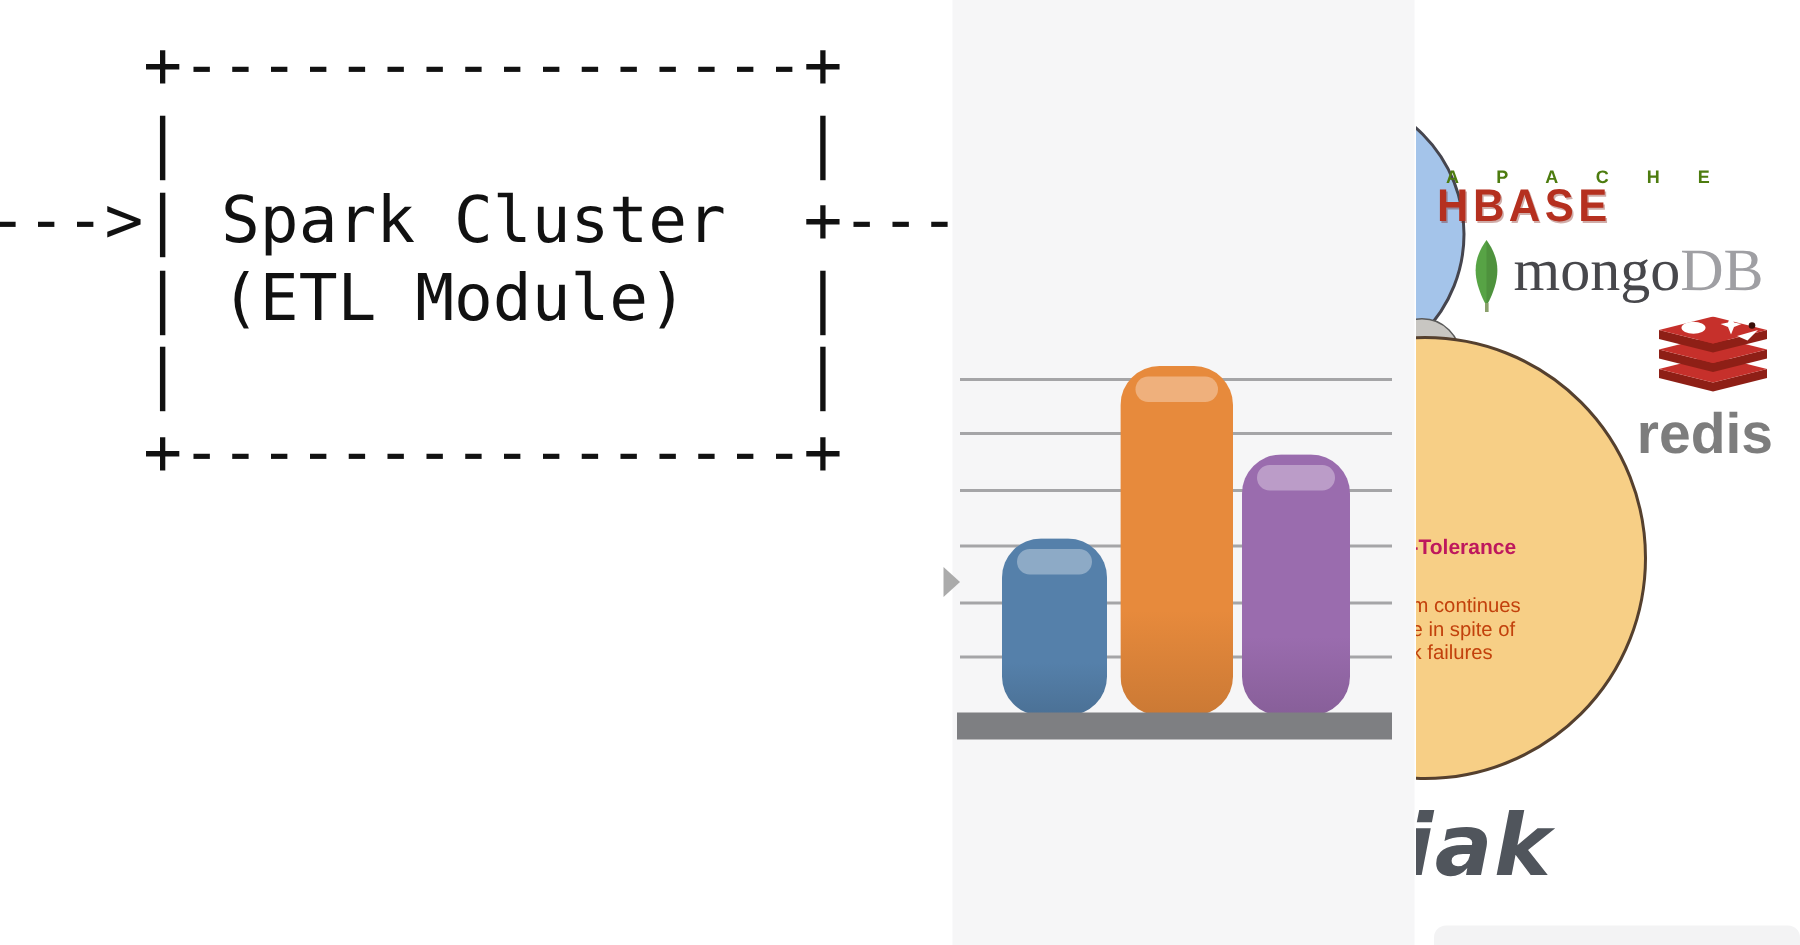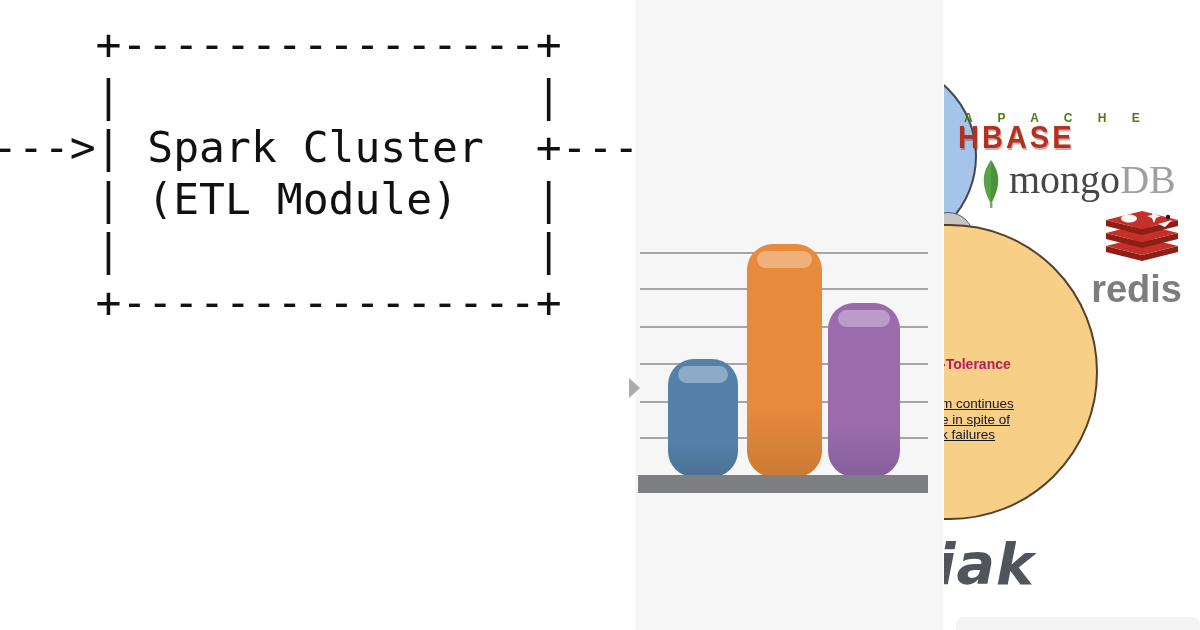--- a/index.html
+++ b/index.html
@@ -52,21 +52,21 @@
                 color:#47474b; letter-spacing:0; }
   .mongo-db   { color:#9f9fa3; }
 
   .redis-logo { position:absolute; left:146px; top:211px; width:92px; text-align:right; }
   .redis-word { font-size:38px; font-weight:700; color:#7d7d7d; line-height:36px;
                 letter-spacing:0; margin-top:2px; }
 
   .tolerance-title { position:absolute; left:-3px; top:356px; font-size:14px; font-weight:800;
                      color:#be185d; white-space:nowrap; }
   .tolerance-body  { position:absolute; left:-3px; top:396px; font-size:13.5px; line-height:15.5px;
-                     color:#0f172a; white-space:pre-line;text-decoration:underline; }
+                     color:#c2410c; white-space:pre-line; }
 
   .riak-word { position:absolute; left:-8px; top:531px; font-family:"DejaVu Sans", sans-serif;
                font-size:57px; font-weight:800; color:#50555c; letter-spacing:1px;font-style:italic; }
   .bottom-strip { position:absolute; left:12px; top:617px; width:244px; height:14px;
                   background:#f3f3f4; border-radius:8px 8px 0 0; }
 </style>
 </head>
 <body>
 
 <div class="stage">

